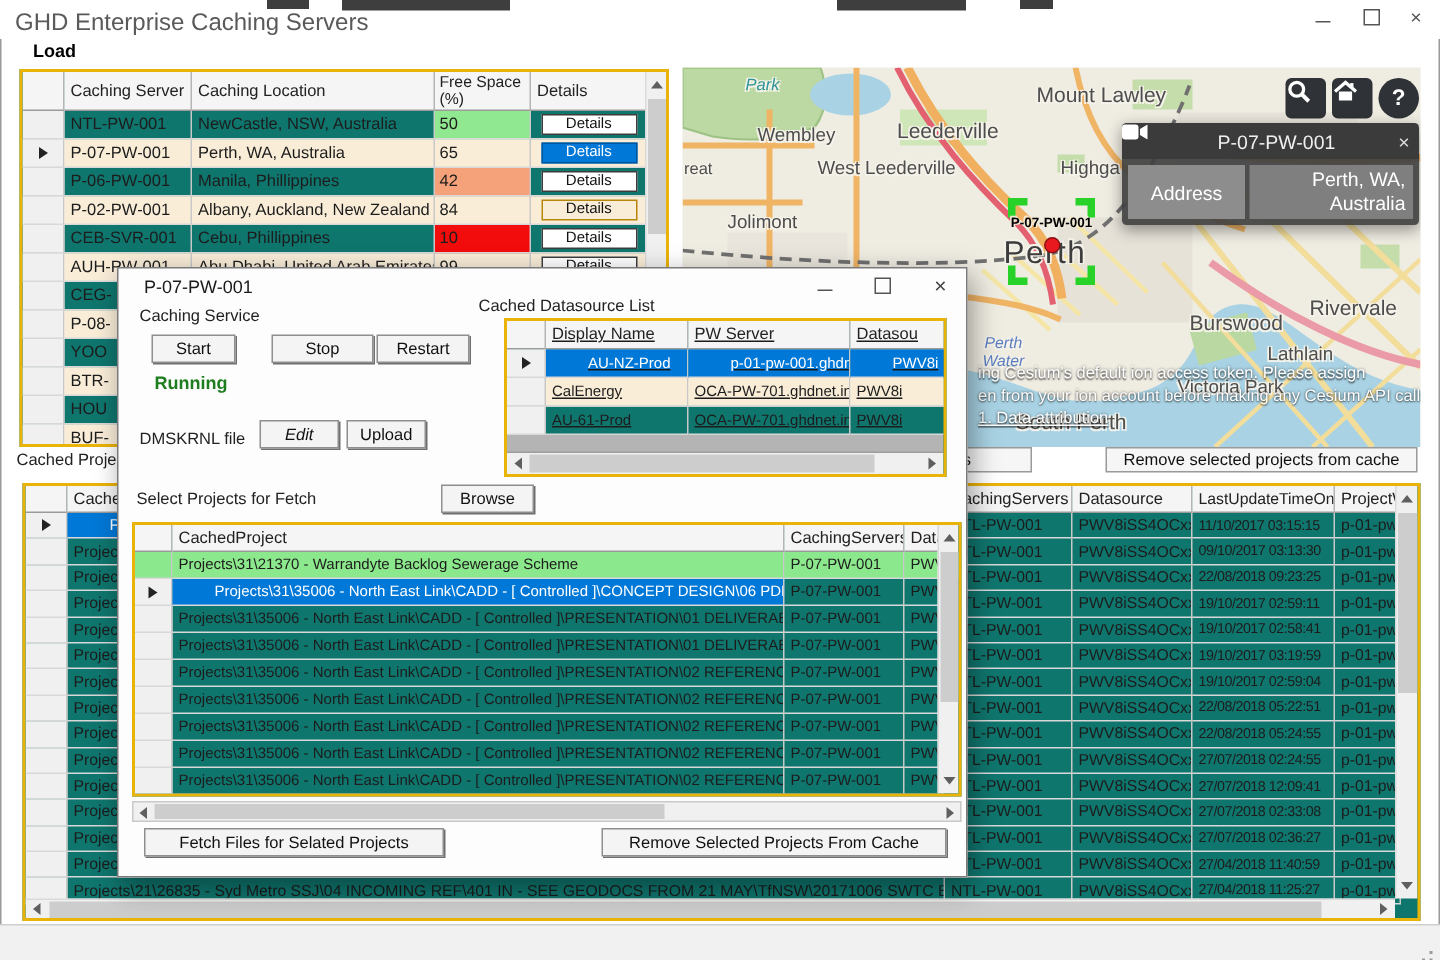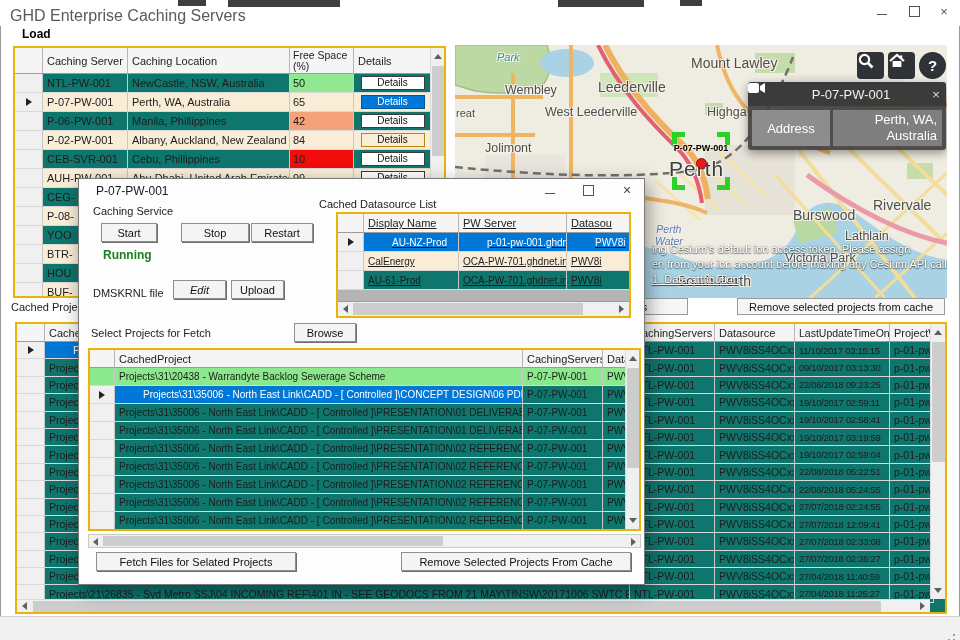--- a/index.html
+++ b/index.html
@@ -591,21 +591,21 @@
   <div id="proj-table" class="tbl">
     <div class="thead">
       <div class="cell rowhdr p-rh"></div>
       <div class="cell p-proj">CachedProject</div>
       <div class="cell p-srv">CachingServers</div>
       <div class="cell p-ds">Data</div>
     </div>
     <div id="proj-rows">
         <div class="prow row-green">
           <div class="cell rowhdr p-rh"></div>
-          <div class="cell p-proj">Projects\31\20438 - Warrandyte Backlog Sewerage Scheme</div>
+          <div class="cell p-proj">Projects\31\21370 - Warrandyte Backlog Sewerage Scheme</div>
           <div class="cell p-srv">P-07-PW-001</div>
           <div class="cell p-ds">PWV8</div>
         </div>
         <div class="prow">
           <div class="cell rowhdr p-rh">
             <span class="arrow"></span>
           </div>
           <div class="cell p-proj sel-blue">Projects\31\35006 - North East Link\CADD - [ Controlled ]\CONCEPT DESIGN\06 PDF_RENDITIONS\01 WORKIN...</div>
           <div class="cell p-srv">P-07-PW-001</div>
           <div class="cell p-ds">PWV8</div>

